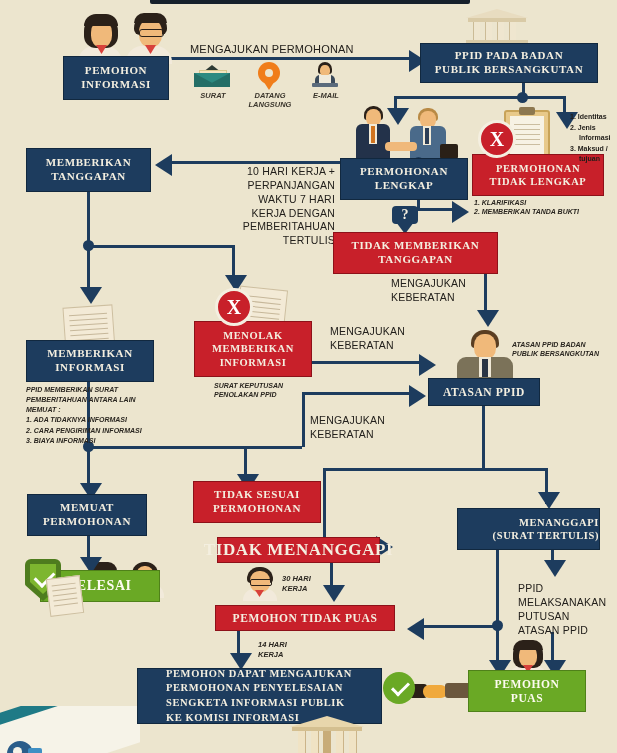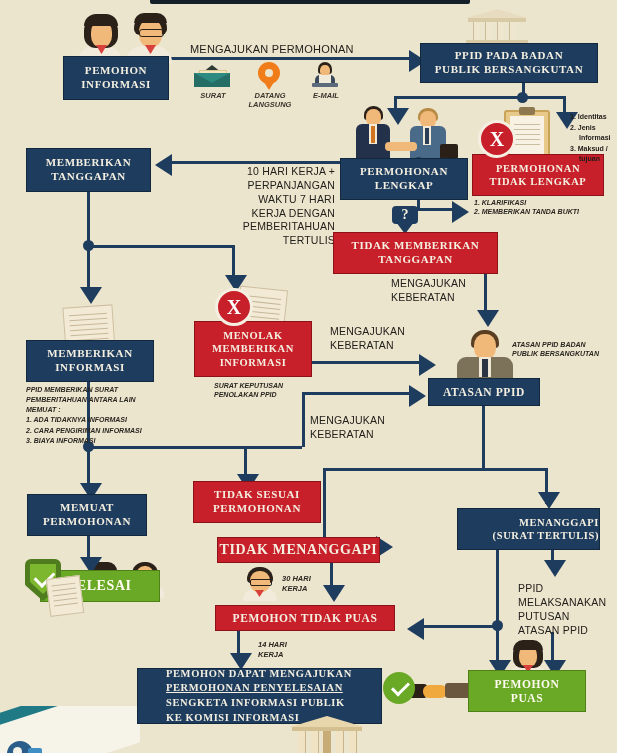--- a/index.html
+++ b/index.html
@@ -391,21 +391,21 @@
   <div class="arw down" style="left:544px;top:560px;"></div>
   <div class="ln lnv" style="left:496px;top:550px;height:74px;"></div>
   <div class="dot" style="left:492px;top:620px;"></div>
   <div class="ln lnh" style="left:424px;top:625px;width:74px;"></div>
   <div class="arw left" style="left:407px;top:618px;"></div>
   <div class="ln lnv" style="left:496px;top:625px;height:42px;"></div>
   <div class="arw down" style="left:489px;top:660px;"></div>
   <div class="ln lnv" style="left:551px;top:632px;height:35px;"></div>
   <div class="arw down" style="left:544px;top:660px;"></div>
 
-  <div class="box red" style="left:217px;top:537px;width:163px;height:26px;font-size:14px;">
+  <div class="box red" style="left:217px;top:537px;width:163px;height:26px;font-size:17px;">
     <span>TIDAK MENANGGAPI</span>
   </div>
   <div class="ln lnv" style="left:330px;top:563px;height:28px;"></div>
   <div class="arw down" style="left:323px;top:585px;"></div>
 
   <div class="fig" style="left:243px;top:567px;width:34px;height:34px;">
     <div style="position:absolute;left:0;top:22px;width:34px;height:12px;background:#f2eadb;border-radius:11px 11px 0 0;"></div>
     <div class="hair" style="left:4px;top:0;width:26px;height:16px;border-radius:12px 12px 4px 4px;"></div>
     <div class="head" style="left:7px;top:4px;width:20px;height:21px;"></div>
     <div style="position:absolute;left:7px;top:12px;width:20px;height:5px;border:1.2px solid #2b2119;border-radius:2px;"></div>
@@ -418,21 +418,21 @@
     <span>PEMOHON TIDAK PUAS</span>
   </div>
   <div class="ln lnv" style="left:237px;top:631px;height:28px;"></div>
   <div class="arw down" style="left:230px;top:653px;"></div>
   <div class="cap" style="left:258px;top:640px;width:52px;white-space:pre-line;font-size:7.5px;">14 HARI
 KERJA</div>
 
   <div class="box navy" style="left:137px;top:668px;width:245px;height:56px;font-size:10.5px;
               align-items:flex-start;padding-left:28px;line-height:1.4;">
     <span>PEMOHON DAPAT MENGAJUKAN</span>
-    <span style="text-decoration:underline;">PERMOHONAN PENYELESAIAN</span>
+    <span style="">PERMOHONAN PENYELESAIAN</span>
     <span>SENGKETA INFORMASI PUBLIK</span>
     <span>KE KOMISI INFORMASI</span>
   </div>
 
   <div class="bank" style="left:290px;top:716px;width:74px;height:37px;z-index:10;">
     <div style="position:absolute;left:0;top:0;width:74px;height:11px;background:#e8d6ac;
          clip-path:polygon(50% 0,100% 100%,0 100%);"></div>
     <div style="position:absolute;left:2px;top:11px;width:70px;height:4px;background:#d4bf90;"></div>
     <div style="position:absolute;left:8px;top:15px;width:7px;height:22px;background:#f0e3c4;border-right:1px solid #cbb489;"></div>
     <div style="position:absolute;left:21px;top:15px;width:7px;height:22px;background:#f0e3c4;border-right:1px solid #cbb489;"></div>

